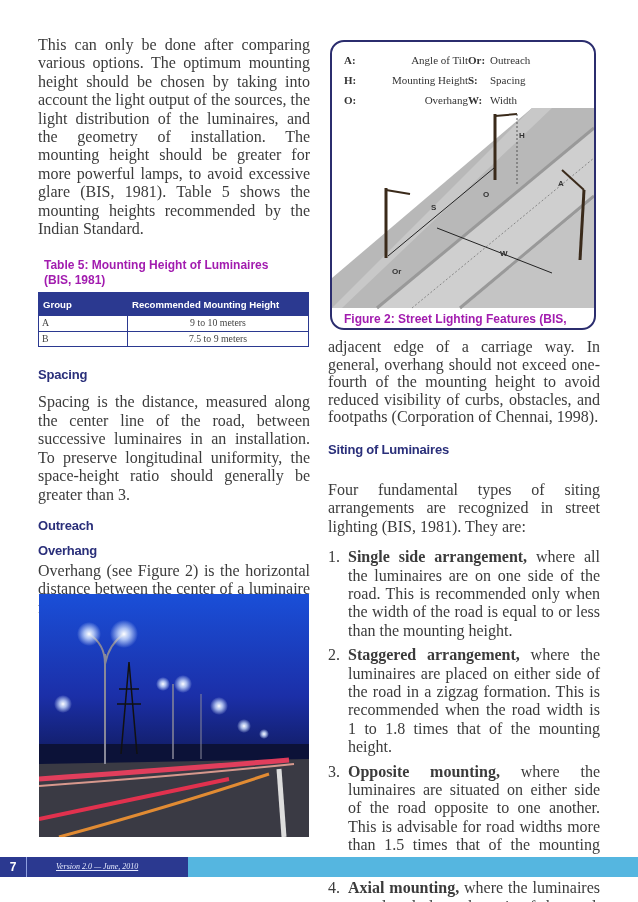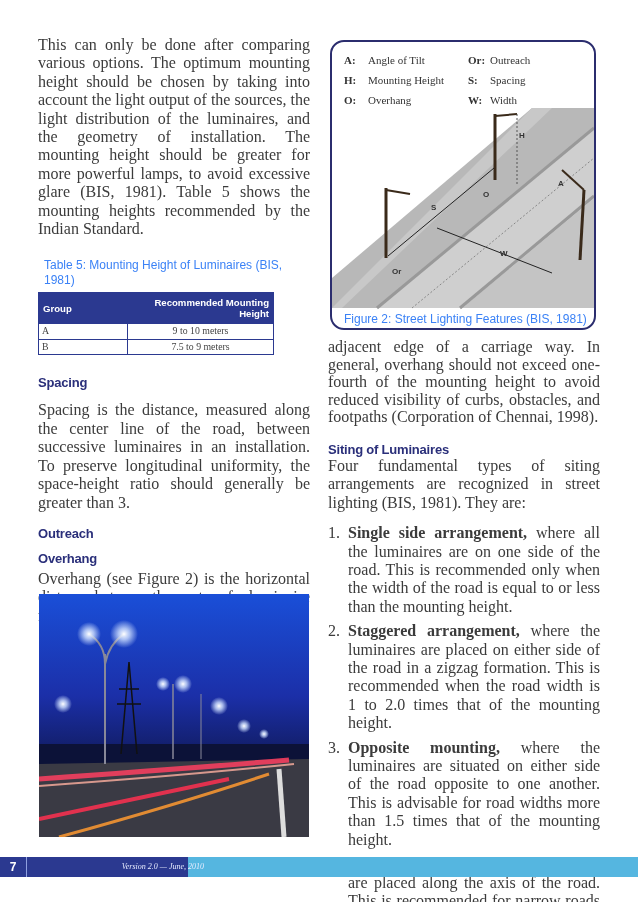--- a/index.html
+++ b/index.html
@@ -12,61 +12,61 @@
   .col { position: absolute; }
   .p {
     font-size: 16px; line-height: 18.4px; text-align: justify; margin: 0;
     color: #3b3b3b;
   }
   .h2 {
     font-family: "Liberation Sans", sans-serif; font-weight: bold;
     font-size: 13px; color: #2a2f7a; margin: 0; letter-spacing: -0.2px;
   }
   .caption {
-    font-family: "Liberation Sans", sans-serif; font-weight: normal;
-    font-size: 12px; color: #3b82f6; line-height: 15px;
-  }
-  table.mh { border-collapse: collapse; width: 236px; font-size: 10px; }
+    font-family: "Liberation Sans", sans-serif; font-weight: bold;
+    font-size: 12px; color: #a21caf; line-height: 15px;
+  }
+  table.mh { border-collapse: collapse; width: 271px; font-size: 10px; }
   table.mh th {
     background: #2b3990; color: #fff; font-family: "Liberation Sans", sans-serif;
     font-weight: bold; font-size: 9.6px; text-align: left; padding: 4px 4px; height: 14px;
     border: 1px solid #2b3990;
   }
-  table.mh th.c2 { text-align: right; border-left: 1px solid #9aa0d0; }
+  table.mh th.c2 { text-align: left; border-left: 1px solid #9aa0d0; }
   table.mh td {
     border: 1px solid #2b3990; padding: 1px 3px; color: #444; vertical-align: top;
     line-height: 12.5px; font-size: 9.8px;
   }
   table.mh td.c2 { text-align: center; }
   .figbox {
     position: absolute; left: 330px; top: 40px; width: 266px; height: 290px;
     border: 2px solid #2b2d6e; border-radius: 14px; box-sizing: border-box; overflow: hidden;
     background: #fff;
   }
   .legend { position: absolute; left: 12px; top: 8px; font-size: 11px; line-height: 20px; color: #333; }
   .legend .row { display: flex; }
   .legend .k { font-weight: bold; width: 24px; display: inline-block; }
-  .legend .v { width: 100px; display: inline-block; }
+  .legend .v { width: 100px; display: inline-block; text-align: right; }
   .legend .k2 { font-weight: bold; width: 22px; display: inline-block; }
   ol.siting { list-style: none; padding: 0; margin: 0; }
   ol.siting li { position: relative; padding-left: 20px; margin-bottom: 6px; }
   ol.siting .num { position: absolute; left: 0; top: 0; }
   .footer {
     position: absolute; left: 0; top: 857px; width: 638px; height: 20px;
     background: #55b6e0;
   }
   .footer .dark { position: absolute; left: 0; top: 0; width: 188px; height: 20px; background: #2b3990; }
   .footer .pg {
     position: absolute; left: 0; top: 0; width: 26px; height: 20px; color: #fff;
     font-family: "Liberation Sans", sans-serif; font-weight: bold; font-size: 12px;
     text-align: center; line-height: 20px; border-right: 1px solid #8fa0e0;
   }
   .footer .ver {
-    position: absolute; left: 86px; top: 0; width: 118px; line-height: 20px; color: #e8ecff;
-    font-style: italic; font-size: 8px; text-align: right;
+    position: absolute; left: 56px; top: 0; width: 118px; line-height: 20px; color: #e8ecff;
+    font-style: italic; font-size: 8px; text-align: left; text-decoration: underline;
   }
 </style>
 </head>
 <body>
 
 <div class="col" style="left:38px; top:36px; width:272px;">
   <p class="p">This can only be done after comparing various options. The optimum mounting height should be chosen by taking into account the light output of the sources, the light distribution of the luminaires, and the geometry of installation. The mounting height should be greater for more powerful lamps, to avoid excessive glare (BIS, 1981). Table 5 shows the mounting heights recommended by the Indian Standard.</p>
 
   <div class="caption" style="margin:20px 0 4px 6px; width:240px;">Table 5: Mounting Height of Luminaires (BIS, 1981)</div>
   <table class="mh">
@@ -177,24 +177,24 @@
     <text x="99" y="102" font-family="Liberation Sans, sans-serif" font-weight="bold" font-size="8" fill="#333">S</text>
     <text x="168" y="148" font-family="Liberation Sans, sans-serif" font-weight="bold" font-size="8" fill="#333">W</text>
     <text x="60" y="166" font-family="Liberation Sans, sans-serif" font-weight="bold" font-size="8" fill="#333">Or</text>
   </svg>
   <div class="caption" style="position:absolute; left:12px; top:270px; font-size:12px;">Figure 2: Street Lighting Features (BIS, 1981)</div>
 </div>
 
 <div class="col" style="left:328px; top:338px; width:272px;">
   <p class="p" style="line-height:17.6px;">adjacent edge of a carriage way. In general, overhang should not exceed one-fourth of the mounting height to avoid reduced visibility of curbs, obstacles, and footpaths (Corporation of Chennai, 1998).</p>
   <h2 class="h2" style="margin-top:16px;">Siting of Luminaires</h2>
-  <p class="p" style="margin-top:0;">Four fundamental types of siting arrangements are recognized in street lighting (BIS, 1981). They are:</p>
+  <p class="p" style="margin-top:24px;">Four fundamental types of siting arrangements are recognized in street lighting (BIS, 1981). They are:</p>
   <ol class="siting p" style="margin-top:12px;">
     <li><span class="num">1.</span><b>Single side arrangement,</b><span> where all the luminaires are on one side of the road. This is recommended only when the width of the road is equal to or less than the mounting height.</span></li>
-    <li><span class="num">2.</span><b>Staggered arrangement,</b><span> where the luminaires are placed on either side of the road in a zigzag formation. This is recommended when the road width is 1 to 2.0 times that of the mounting height.</span></li>
+    <li><span class="num">2.</span><b>Staggered arrangement,</b><span> where the luminaires are placed on either side of the road in a zigzag formation. This is recommended when the road width is 1 to 1.8 times that of the mounting height.</span></li>
     <li><span class="num">3.</span><b>Opposite mounting,</b><span> where the luminaires are situated on either side of the road opposite to one another. This is advisable for road widths more than 1.5 times that of the mounting height.</span></li>
     <li><span class="num">4.</span><b>Axial mounting,</b><span> where the luminaires are placed along the axis of the road. This is recommended for narrow roads the width of which does not exceed the mounting height.</span></li>
   </ol>
 </div>
 
 <div class="footer">
   <div class="dark"></div>
   <div class="pg">7</div>
   <div class="ver">Version 2.0 — June, 2010</div>
 </div>

